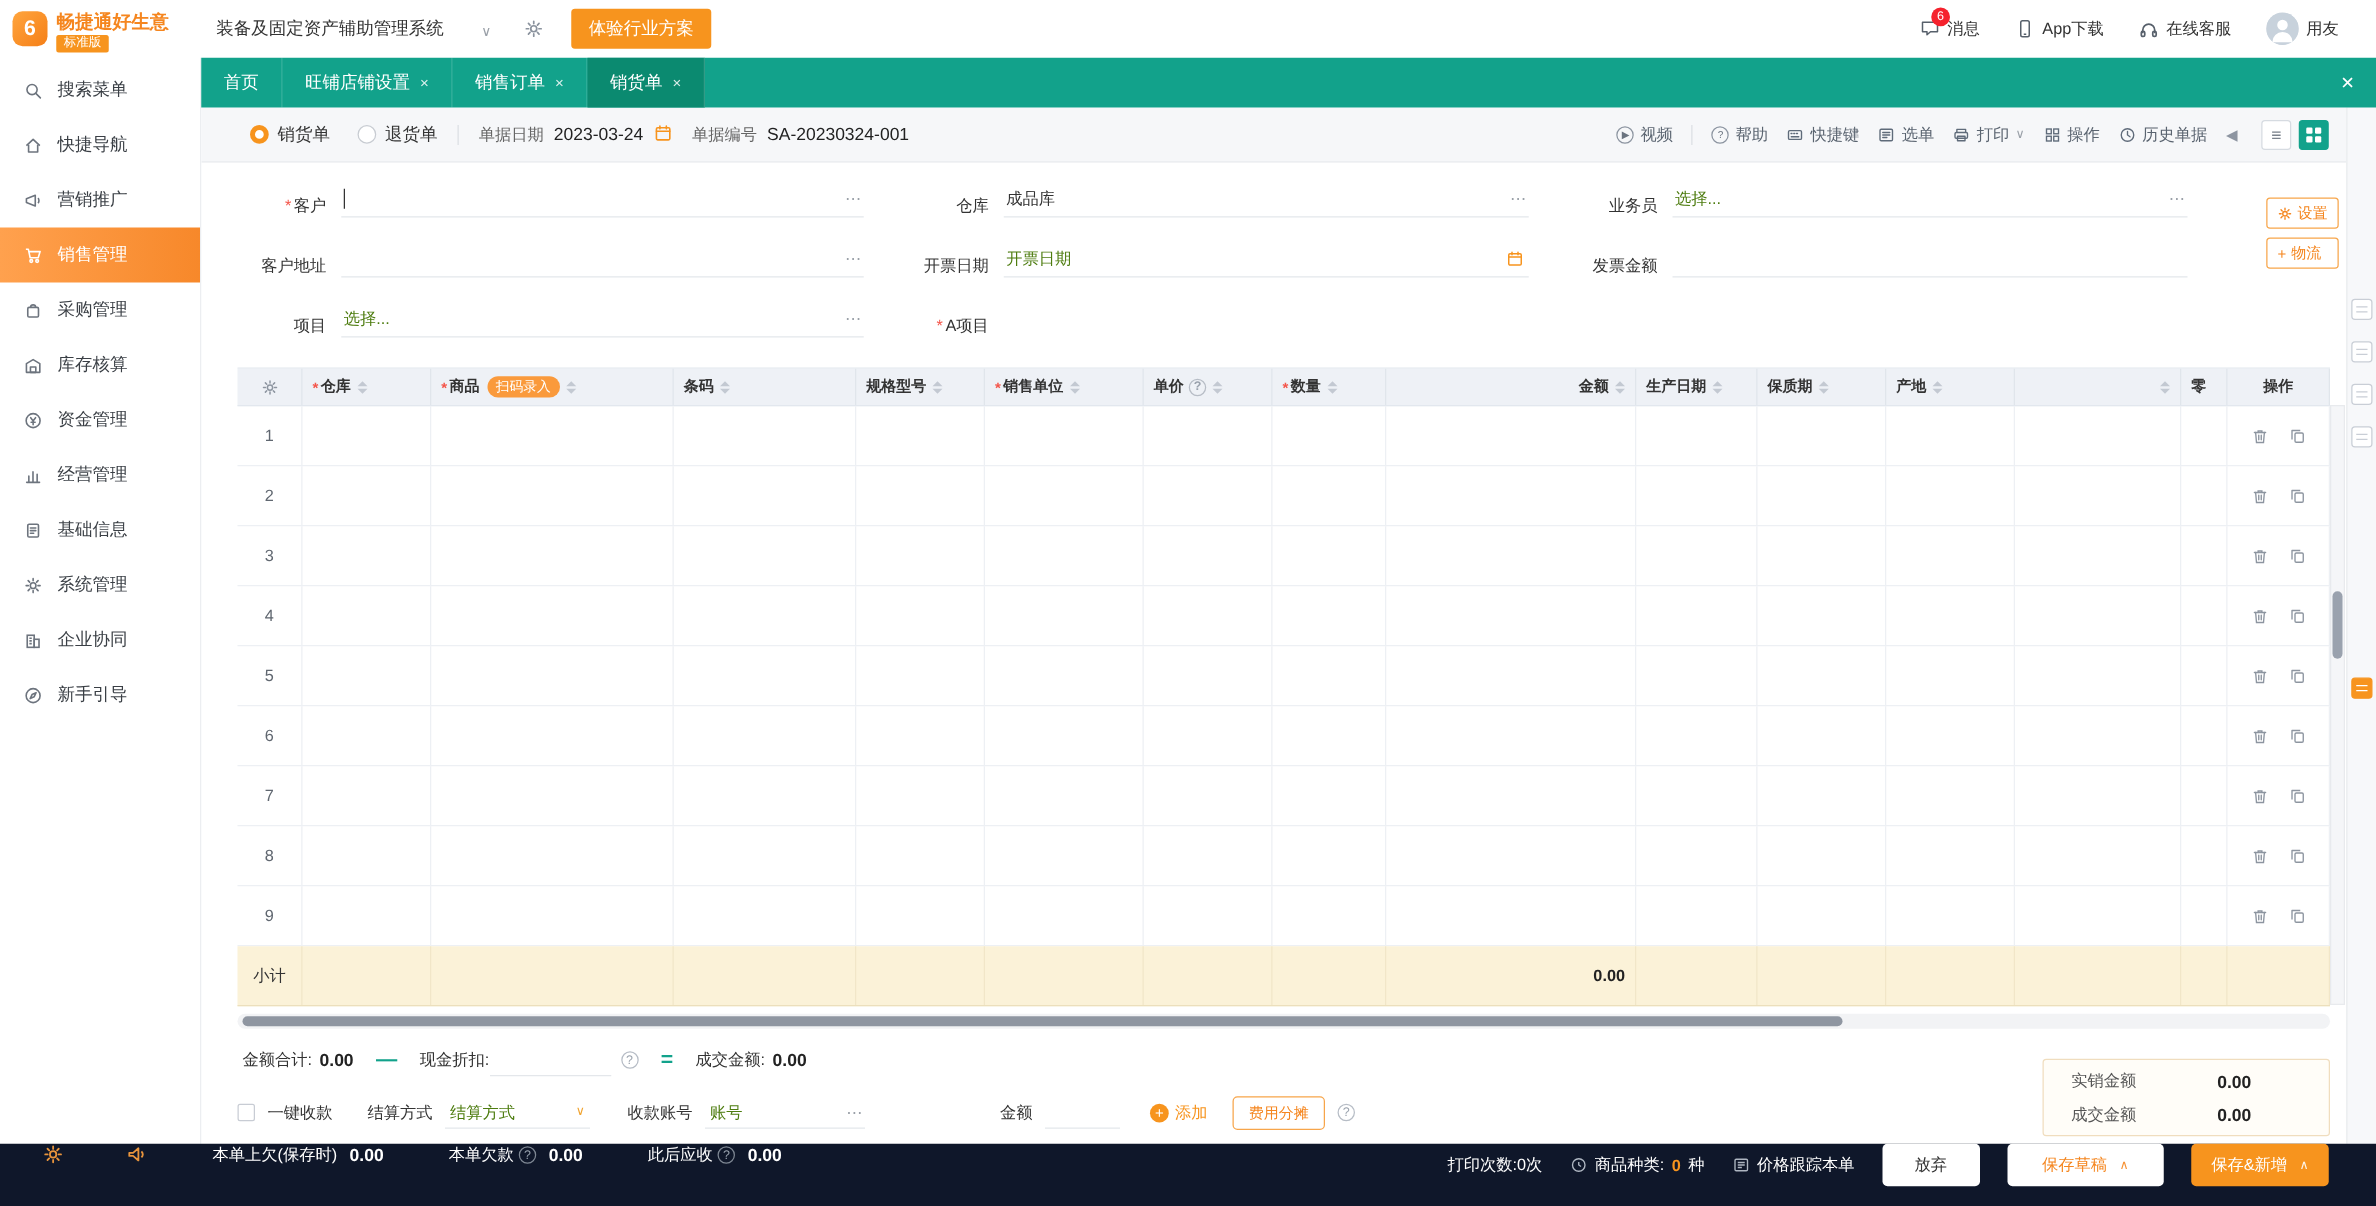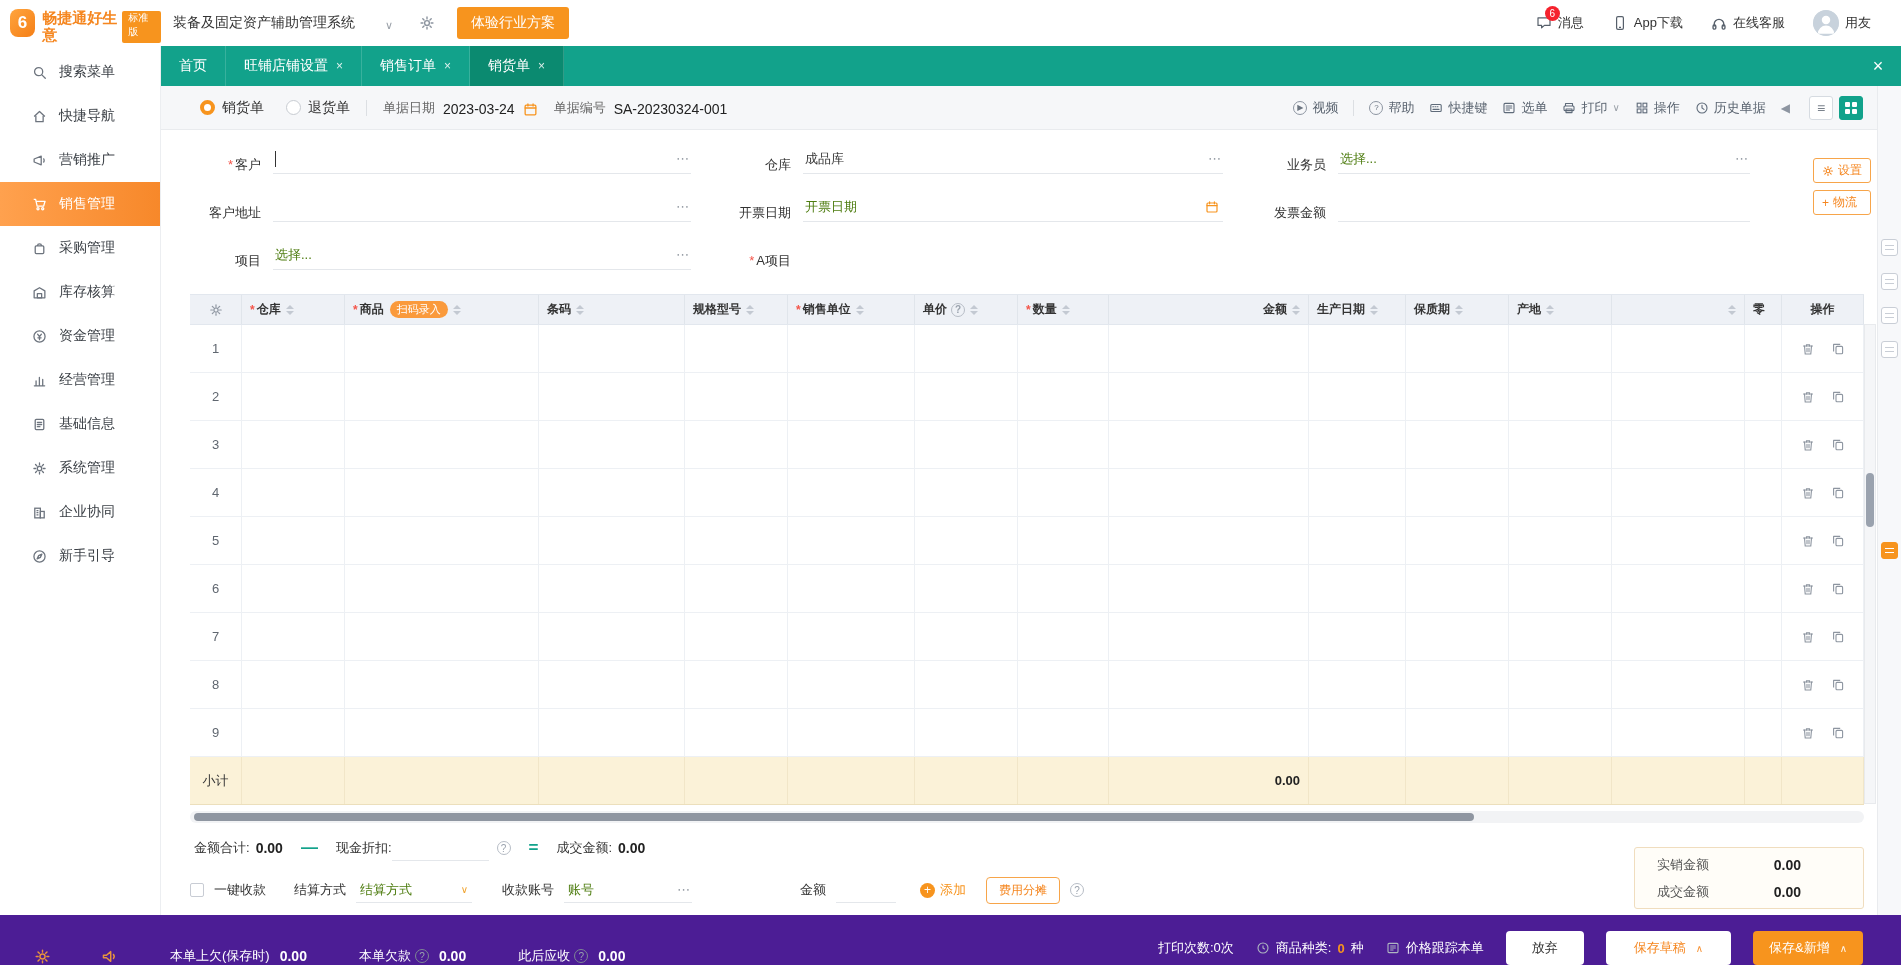--- a/index.html
+++ b/index.html
@@ -5,21 +5,21 @@
   *{margin:0;padding:0;box-sizing:border-box}
   html,body{overflow:hidden}
   body{font-family:"Liberation Sans","DejaVu Sans",sans-serif;font-size:13px;color:#333;background:#e4e6ea}
   .screen{position:relative;width:1901px;height:965px;background:#fff;overflow:hidden}
   svg{display:block}
 
   
   .topbar{position:absolute;top:0;left:0;right:0;height:46px;background:#fff;display:flex;align-items:center;z-index:6}
   .brand{width:161px;flex:none;display:flex;align-items:flex-start;gap:7px;padding:5px 0 0 10px}
   .logo{width:28px;height:28px;border-radius:8px;background:linear-gradient(135deg,#ffa53e,#f57f17);color:#fff;font-weight:bold;font-size:17px;display:flex;align-items:center;justify-content:center}
-  .brand-col{display:flex;flex-direction:row}
+  .brand-col{display:flex;flex-direction:column}
   .brand-name{color:#f5861f;font-weight:bold;font-size:15px;line-height:17px}
   .brand-edition{margin-top:2px;background:#f7941e;color:#fff;font-size:10px;line-height:14px;padding:0 6px;border-radius:2px;width:max-content}
   .sys-select{display:flex;align-items:flex-end;gap:30px;margin-left:12px;font-size:14px;color:#333}
   .sys-select .chev{color:#9aa0a8;font-size:11px}
   .top-gear{margin-left:26px;color:#8b939e}
   .trial-btn{margin-left:22px;background:#f7941e;color:#fff;border:none;font-size:14px;padding:7px 14px;border-radius:3px;cursor:pointer}
   .top-right{margin-left:auto;display:flex;align-items:center;gap:28px;padding-right:30px;font-size:13px;color:#333}
   .top-item{display:flex;align-items:center;gap:6px;position:relative;cursor:pointer}
   .top-item svg{color:#57606b}
   .msg-badge{position:absolute;top:-8px;left:9px;background:#f5222d;color:#fff;min-width:15px;height:15px;border-radius:8px;font-size:10px;display:flex;align-items:center;justify-content:center;padding:0 3px}
@@ -27,35 +27,35 @@
 
   
   .tabbar{position:absolute;top:46px;left:161px;right:0;height:40px;background:#12a28b;display:flex;align-items:stretch;color:#fff;z-index:5}
   .tab{display:flex;align-items:center;gap:8px;padding:0 18px;font-size:14px;border-right:1px solid rgba(255,255,255,.16);cursor:pointer;white-space:nowrap}
   .tab .tab-x{font-size:12px;opacity:.85}
   .tab.active{background:#0b8a70}
   .tabbar-close{margin-left:auto;width:46px;display:flex;align-items:center;justify-content:center;font-size:18px;cursor:pointer}
 
   
   .sidebar{position:absolute;top:46px;left:0;width:161px;bottom:50px;background:#fff;border-right:1px solid #eceef1;padding-top:4px;z-index:4}
-  .side-item{height:44px;display:flex;align-items:center;gap:12px;padding-left:32px;font-size:14px;color:#3a3f45;cursor:pointer}
+  .side-item{height:44px;display:flex;align-items:center;gap:12px;padding-left:19px;font-size:14px;color:#3a3f45;cursor:pointer}
   .side-item svg{color:#6d747e;flex:none}
   .side-item.active{background:linear-gradient(90deg,#ffa14e,#f7882a);color:#fff}
   .side-item.active svg{color:#fff}
 
   
   .main{position:absolute;top:86px;left:161px;right:24px;bottom:50px;background:#fff;overflow:hidden}
 
   .doc-toolbar{height:44px;background:#f6f7f9;border-bottom:1px solid #e9ebee;display:flex;align-items:center;padding:0 14px 0 39px;gap:16px;font-size:13px;color:#55606c}
   .radio-group{display:flex;align-items:center;gap:22px}
   .radio-opt{display:flex;align-items:center;gap:7px;color:#333;font-size:14px;cursor:pointer}
   .radio{width:15px;height:15px;border-radius:50%;border:1px solid #c8ccd2;background:#fff;flex:none}
   .radio.on{border:4px solid #f7941e}
   .vdiv{width:1px;height:16px;background:#dcdfe3}
-  .doc-field{display:flex;align-items:flex-end;gap:8px}
+  .doc-field{display:flex;align-items:flex-start;gap:8px}
   .doc-label{color:#666}
   .doc-value{color:#222;font-weight:normal;font-size:14px}
   .doc-right{margin-left:auto;display:flex;align-items:center;gap:15px;color:#5a6470}
   .tool-link{display:flex;align-items:center;gap:5px;cursor:pointer;white-space:nowrap}
   .tool-link svg{color:#5f6b7a}
   .circ{width:14px;height:14px;border-radius:50%;border:1px solid #8d95a1;color:#6b7480;font-size:8px;display:inline-flex;align-items:center;justify-content:center;flex:none}
   .qmark{width:14px;height:14px;border-radius:50%;border:1px solid #b7bdc6;color:#9aa2ad;font-size:10px;display:inline-flex;align-items:center;justify-content:center;flex:none}
   .chev-sm{color:#9aa0a8;font-size:10px}
   .back-arrow{color:#8d95a1;font-size:12px;cursor:pointer}
   .view-toggle{display:flex;gap:6px;margin-left:4px}
@@ -127,21 +127,21 @@
 
   
   .rail{position:absolute;top:86px;right:0;width:24px;bottom:50px;background:#f7f8fa;border-left:1px solid #e9ebee;display:flex;flex-direction:column;align-items:center;padding-top:153px;gap:17px;z-index:3}
   .ric{width:17px;height:17px;border:1px solid #c9ced6;border-radius:3px;background:#fff;position:relative;cursor:pointer}
   .ric::after{content:"";position:absolute;left:3px;right:3px;top:5px;height:1px;background:#c9ced6;box-shadow:0 4px 0 #c9ced6}
   .ric.orange{background:#f7941e;border-color:#f7941e}
   .ric.orange::after{background:#fff;box-shadow:0 4px 0 #fff}
   .rail-spacer{height:150px}
 
   
-  .footbar{position:absolute;left:0;right:0;bottom:0;height:50px;background:#4c1d95;display:flex;align-items:flex-end;color:#fff;padding:0 38px 0 34px;z-index:6}
+  .footbar{position:absolute;left:0;right:0;bottom:0;height:50px;background:#0f172a;display:flex;align-items:flex-start;color:#fff;padding:0 38px 0 34px;z-index:6}
   .foot-ic{color:#e8943c;cursor:pointer}
   .foot-ic.sp{margin-left:50px}
   .stat{display:flex;align-items:center;gap:4px;margin-left:52px;white-space:nowrap}
   .stat .num{font-weight:bold;font-size:14px;margin-left:6px}
   .stat .qmark{border-color:#7e8793;color:#98a2ae}
   .foot-right{margin-left:auto;display:flex;align-items:center;gap:22px}
   .foot-info{display:flex;align-items:center;gap:6px;white-space:nowrap}
   .foot-info svg{color:#aeb6c1}
   .orange-num{color:#f7941e;font-weight:bold}
   .btn{border:none;border-radius:4px;font-size:13px;cursor:pointer;display:flex;align-items:center;gap:10px;white-space:nowrap}

